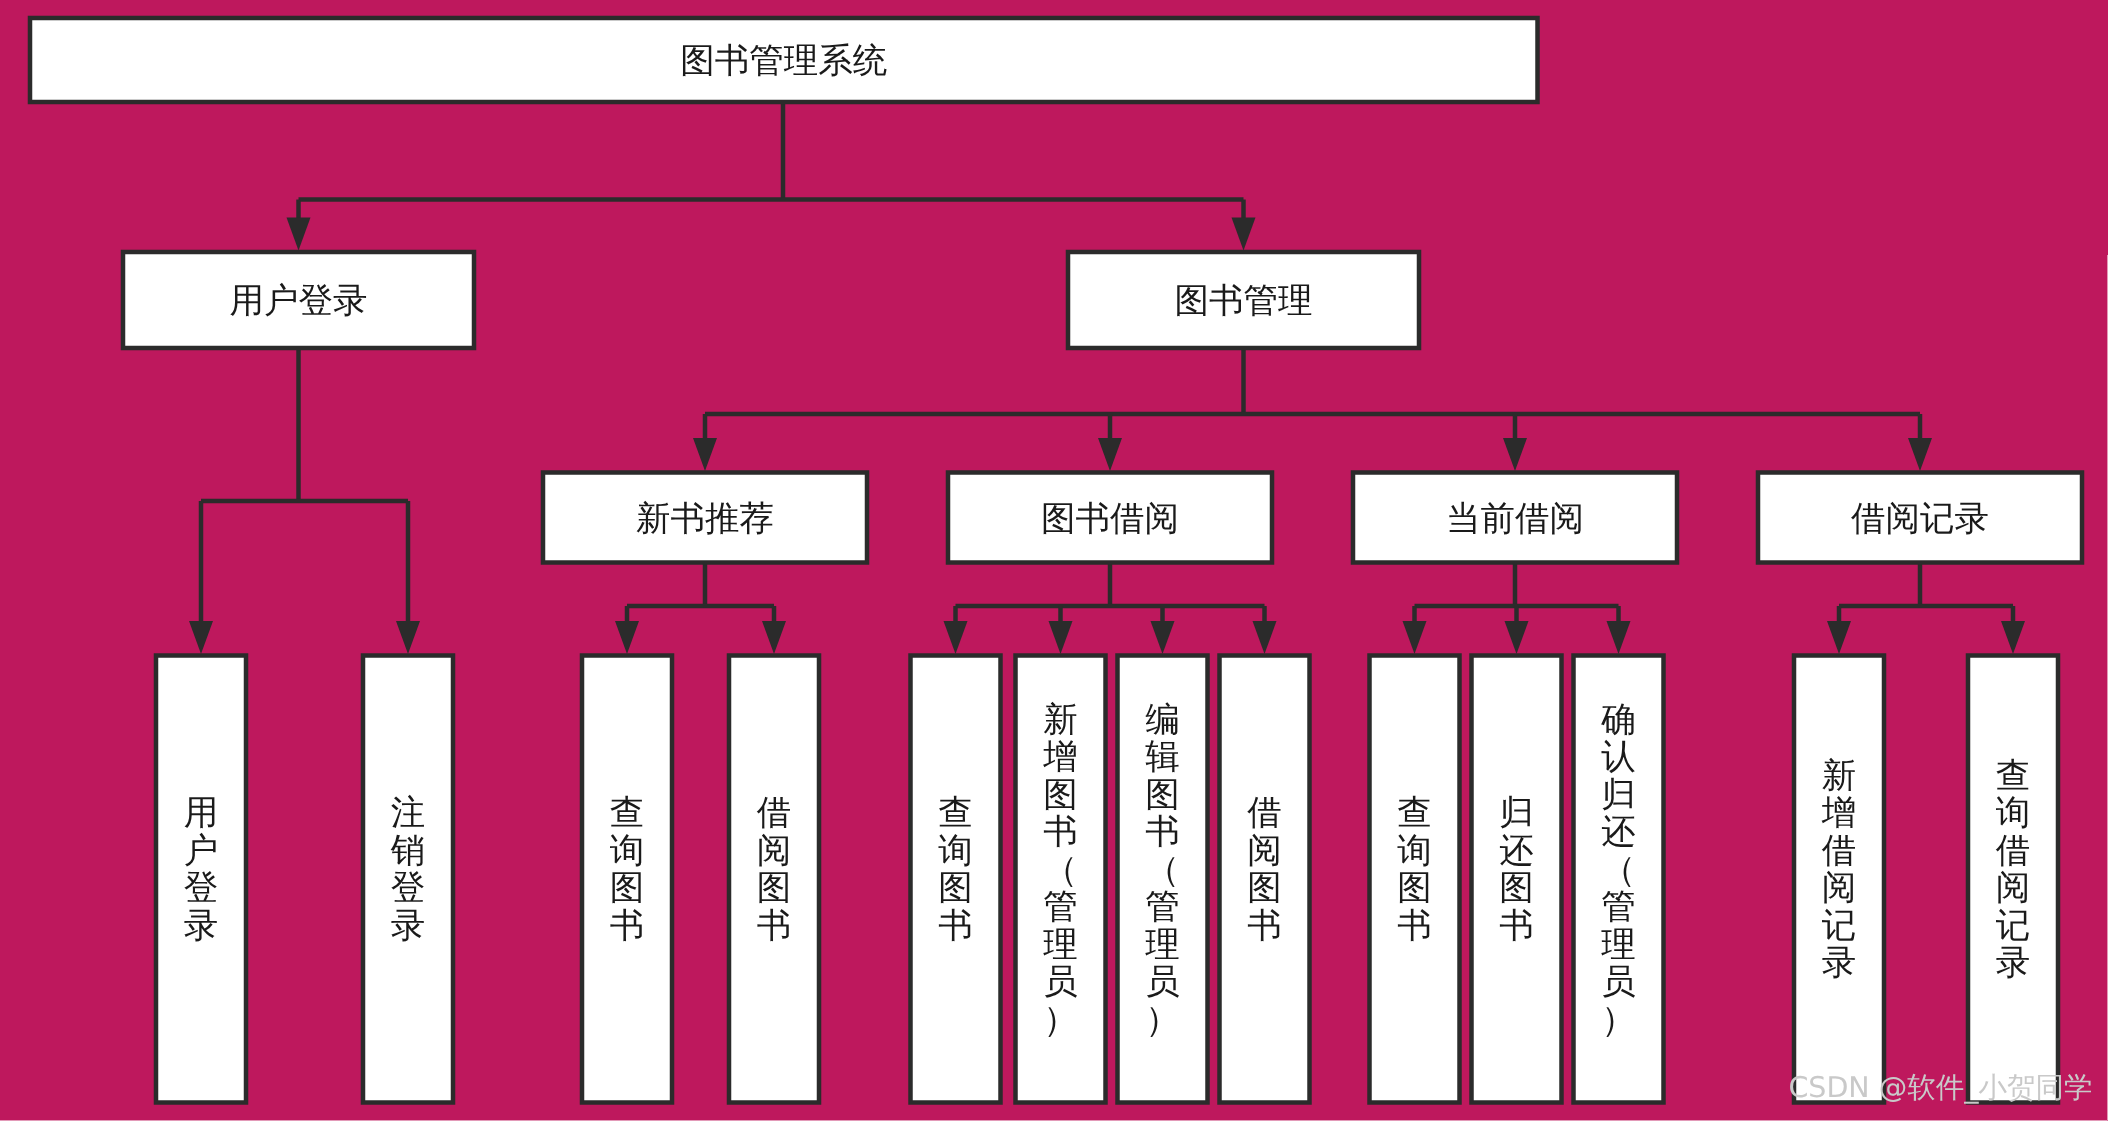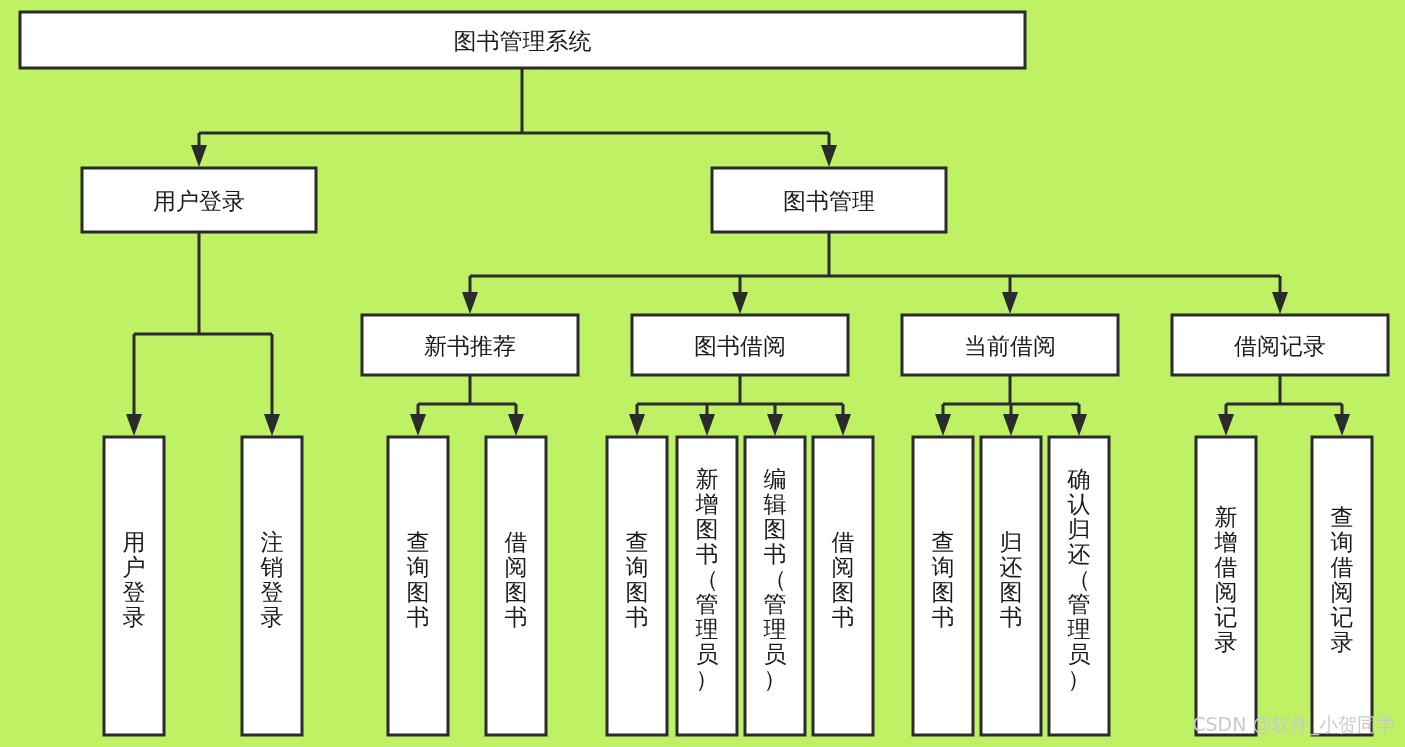--- a/index.html
+++ b/index.html
@@ -11,21 +11,21 @@
   body {
     width: 1405px;
     height: 747px;
     overflow: hidden;
     font-family: "DejaVu Sans", "Liberation Sans", sans-serif;
   }
   #diagram-root {
     position: relative;
     width: 1405px;
     height: 747px;
-    background: #bef264;
+    background: #be185d;
   }
   svg#flowchart {
     display: block;
     width: 1405px;
     height: 747px;
   }
   .node-box {
     fill: #ffffff;
     stroke: #2b2b2b;
     stroke-width: 3;

